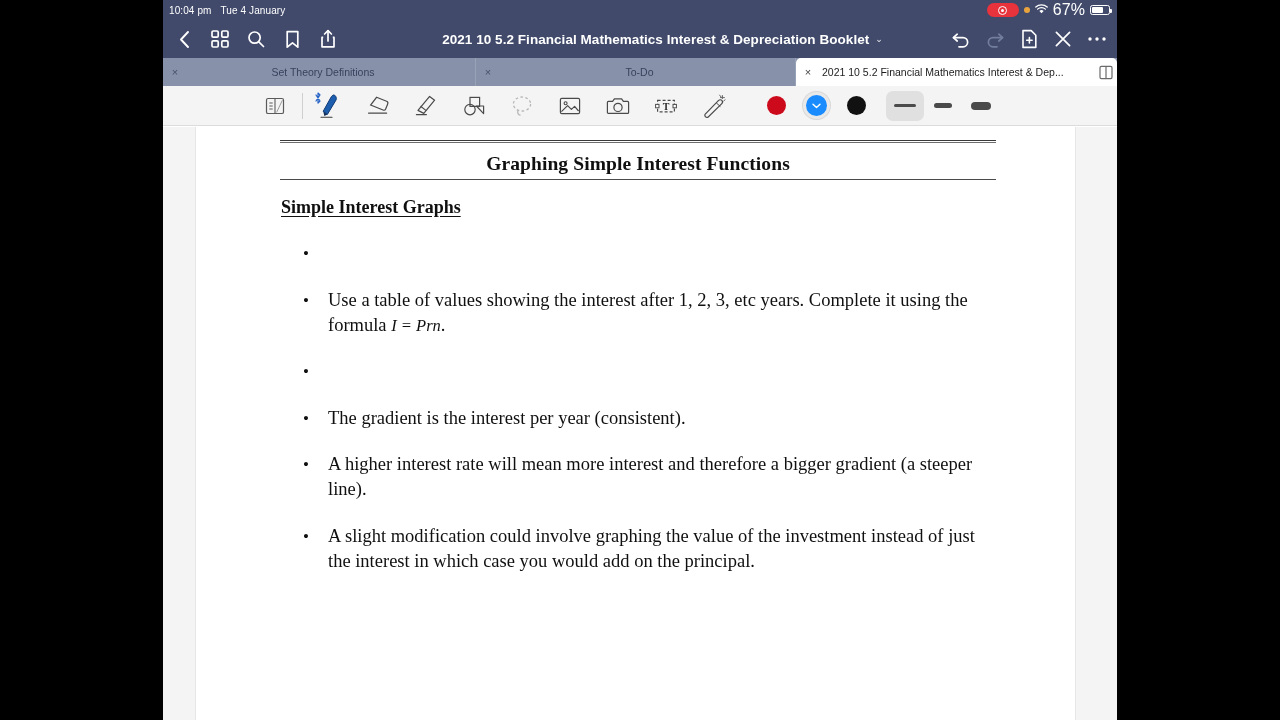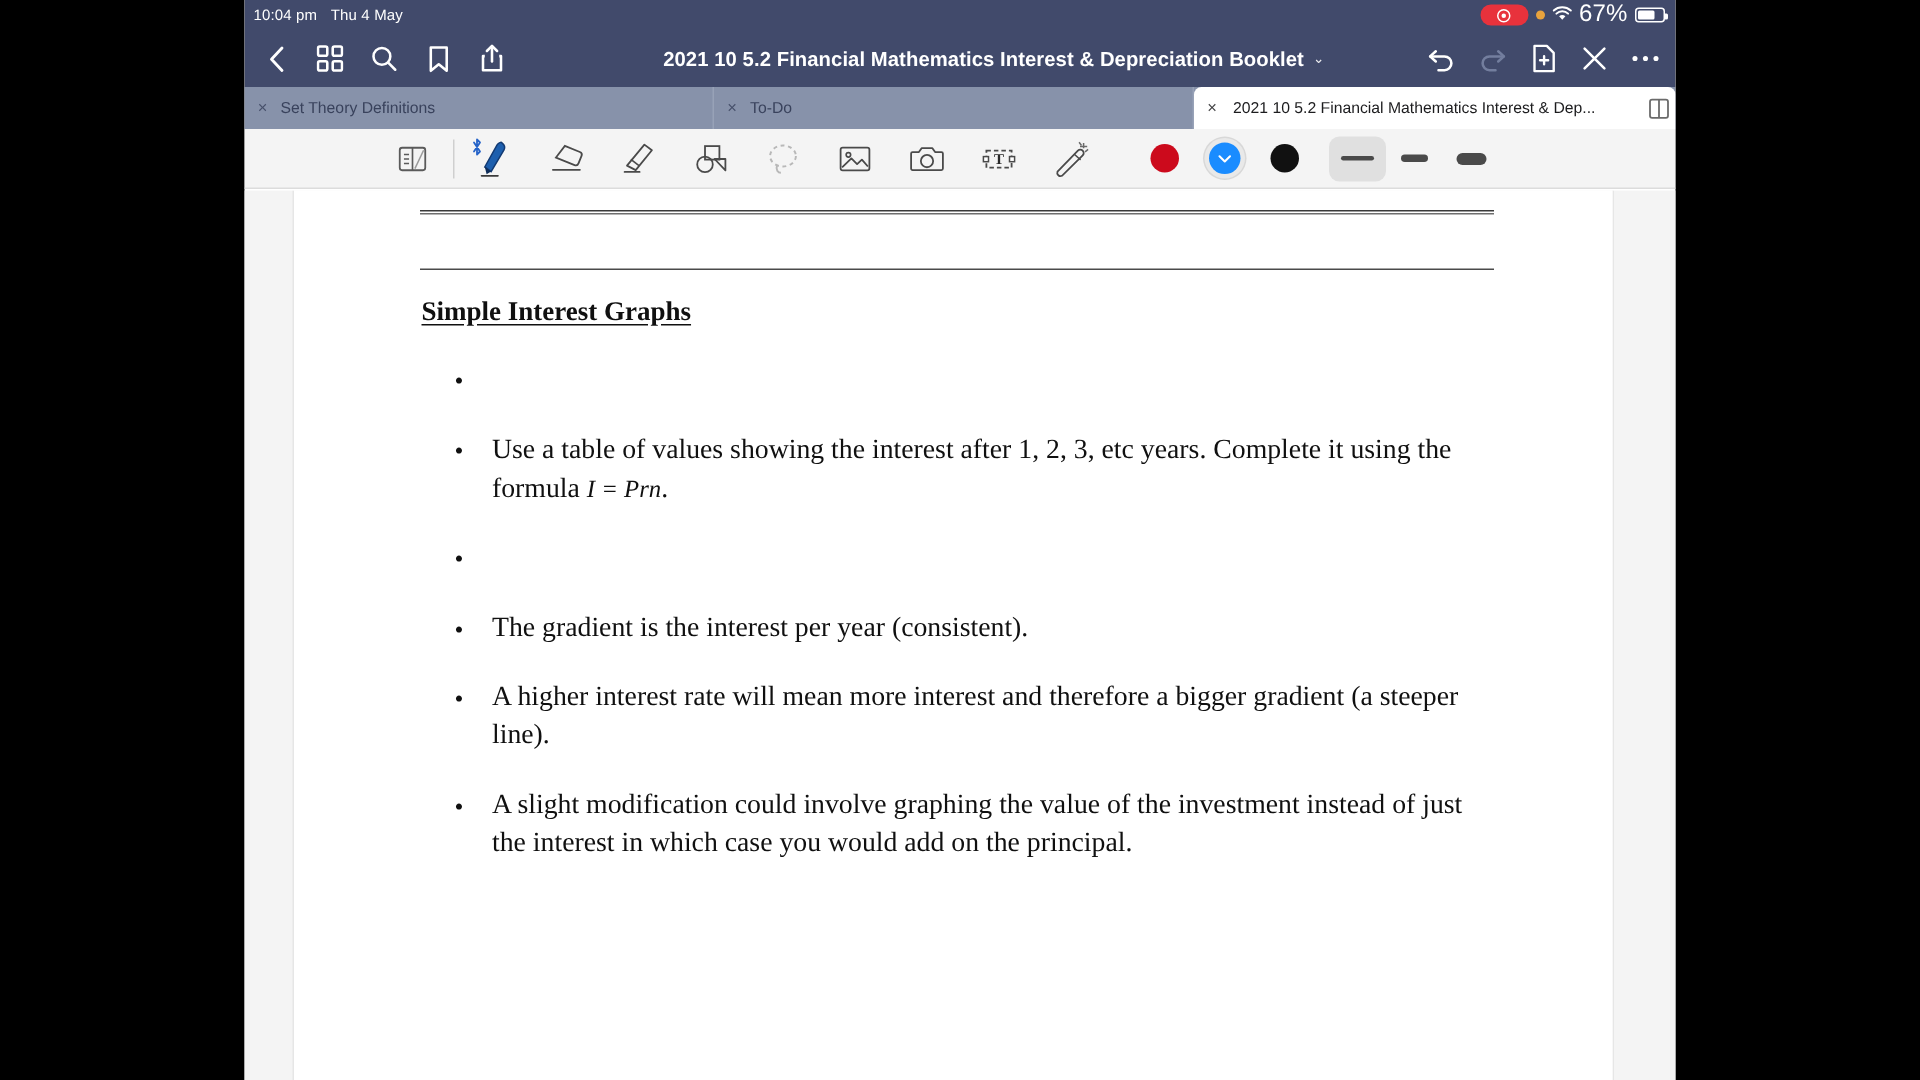--- a/index.html
+++ b/index.html
@@ -75,21 +75,21 @@
     font-size:10.5px; color:#3c4560; position:relative; cursor:pointer;
     border-right:1px solid #98a2b7;
   }
   .tab.inactive { background:#8792aa; }
   .tab.inactive .tab-label { color:#39425c; }
   .tab.active {
     background:#ffffff; color:#1c1c1e; border-right:none;
     border-top-left-radius:5px; border-top-right-radius:5px;
   }
   .tab-x { width:24px; text-align:center; font-size:11px; line-height:1; opacity:.85; cursor:pointer; }
-  .tab-label { flex:1; text-align:left; padding-right:16px; white-space:nowrap; overflow:hidden; }
+  .tab-label { flex:1; text-align:center; padding-right:16px; white-space:nowrap; overflow:hidden; }
   .tab.active .tab-label { text-align:left; padding-left:2px; padding-right:6px; font-size:10.5px; }
   .tab-split { width:22px; display:flex; align-items:center; justify-content:center; cursor:pointer; }
 
   
   .toolbar {
     position:absolute; left:0; top:86px; width:954px; height:40px;
     background:#f4f4f4; border-bottom:1px solid #dcdcdc;
     display:flex; align-items:center;
   }
   .tb-tools { display:flex; align-items:center; gap:0px; margin-left:88px; }
@@ -162,21 +162,21 @@
 </style>
 </head>
 <body>
 
 <div id="root">
   <div class="device">
 
     <div class="statusbar">
       <div class="sb-left">
         <span>10:04 pm</span>
-        <span>Thu 4 May</span>
+        <span>Tue 4 January</span>
       </div>
       <div class="sb-right">
         <span class="rec-pill">
           <span class="rec-dot-outer">
               <span class="rec-dot-inner"></span>
             </span>
         </span>
         <span class="orange-dot"></span>
         <span class="wifi">
           <svg width="13" height="10" viewBox="0 0 13 10">
@@ -412,20 +412,21 @@
     </div>
 
     <div class="docarea">
       <div class="gutter-left"></div>
       <div class="gutter-right"></div>
 
       <div class="page">
         <div class="page-inner">
 
           <div class="title-rule-top"></div>
+          <div class="doc-title">Graphing Simple Interest Functions</div>
           <div class="title-rule-bot"></div>
 
           <div class="subhead">Simple Interest Graphs</div>
 
           <div class="bullets">
 
             <div class="bullet">
               <span class="dot">•</span>
             </div>
 

